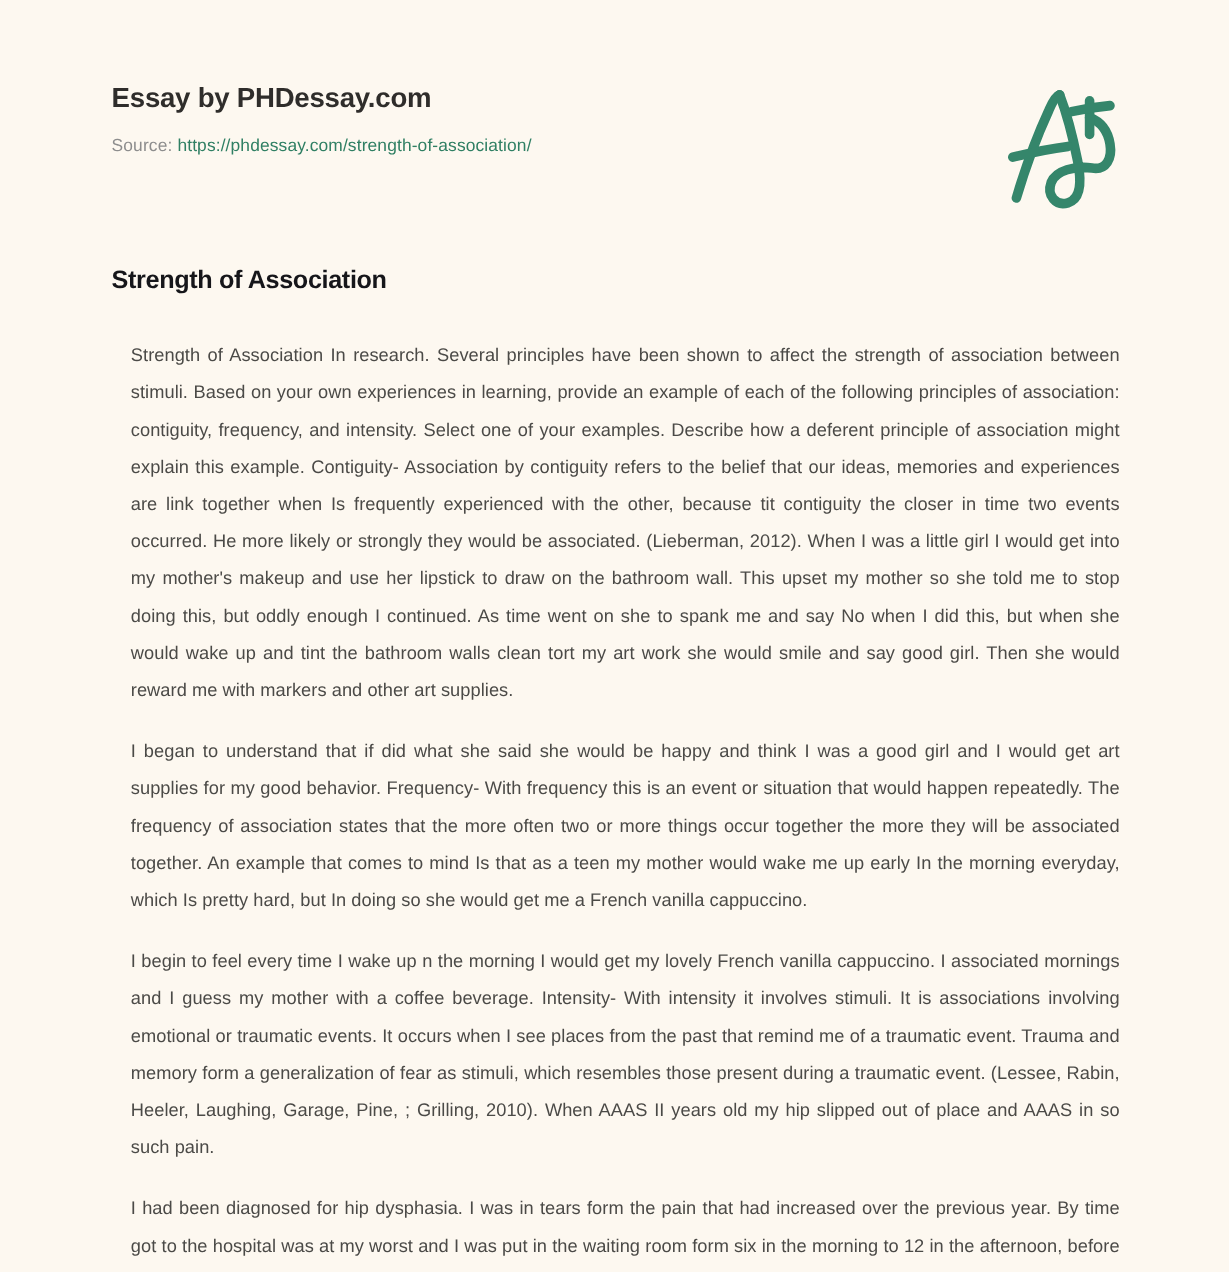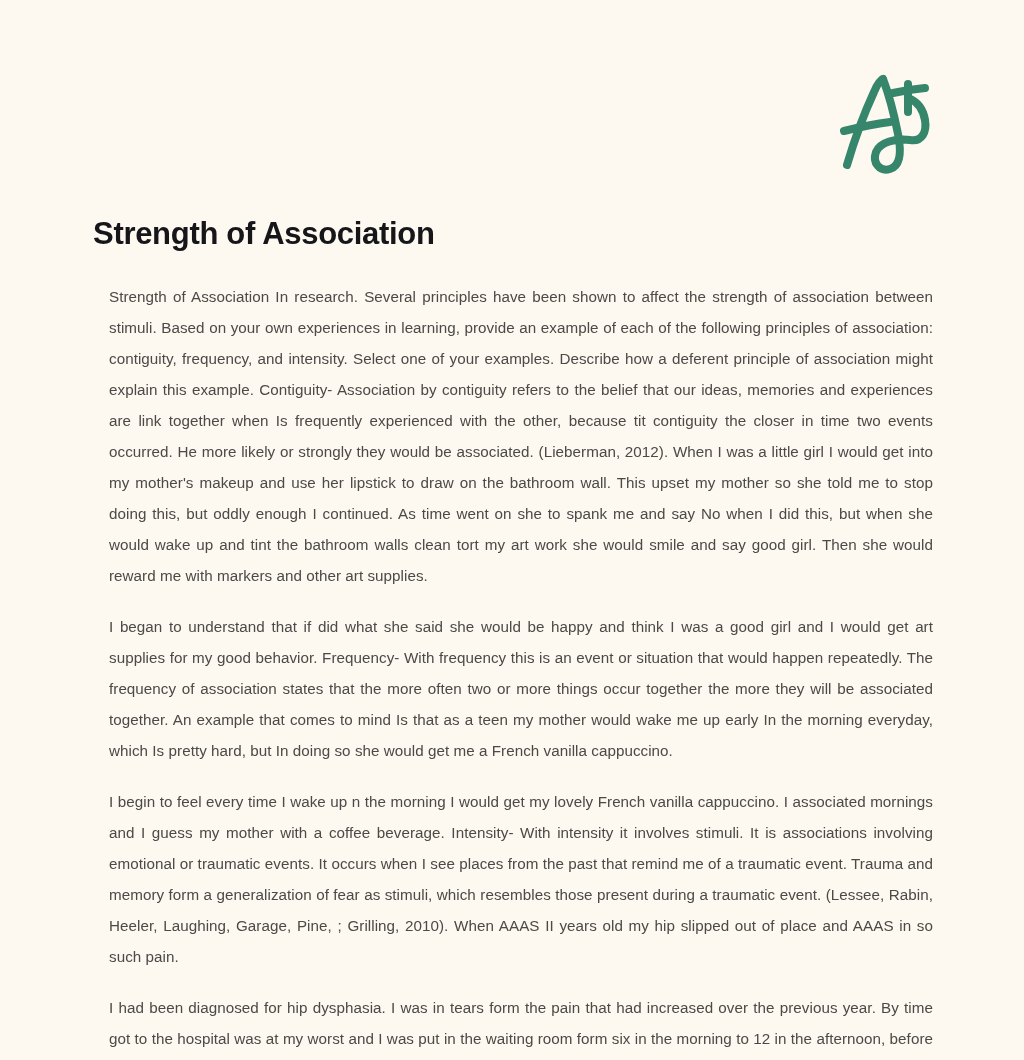--- a/index.html
+++ b/index.html
@@ -59,21 +59,21 @@
     width: 110px;
     height: 120px;
   }
   .logo svg { display: block; width: 110px; height: 120px; }
 
   
   .doc-title {
     position: absolute;
     left: 93px;
     top: 214px;
-    font-size: 31px;
+    font-size: 21px;
     font-weight: bold;
     color: #16161a;
     letter-spacing: -0.3px;
     margin: 0;
     line-height: 40px;
   }
 
   
   .body-copy {
     position: absolute;
@@ -89,20 +89,27 @@
     text-align: justify;
     text-justify: inter-word;
     letter-spacing: 0.05px;
   }
 </style>
 </head>
 <body>
 
 <div class="page">
 
+  <div class="header">
+    <h1 class="brand-title">Essay by PHDessay.com</h1>
+    <div class="source-line">
+      <span class="source-label">Source:</span>
+      <a class="source-url" href="#">https://phdessay.com/strength-of-association/</a>
+    </div>
+  </div>
 
   <div class="logo">
     <svg viewBox="0 0 110 120" xmlns="http://www.w3.org/2000/svg">
       <g fill="none" stroke="#35866b" stroke-width="8" stroke-linecap="round" stroke-linejoin="round">
 
         <path d="M17,103 C22,86 32,56 44,30 C47,23 50,18 53,17"></path>
 
         <path d="M53,17 C58,30 64,52 68,72 C72,92 70,104 60,107 C50,110 42,101 46,90 C50,80 66,76 80,78 C92,80 97,70 95,58 C93,46 86,39 78,36"></path>
 
         <path d="M14,69 C26,66 44,62 60,60"></path>

